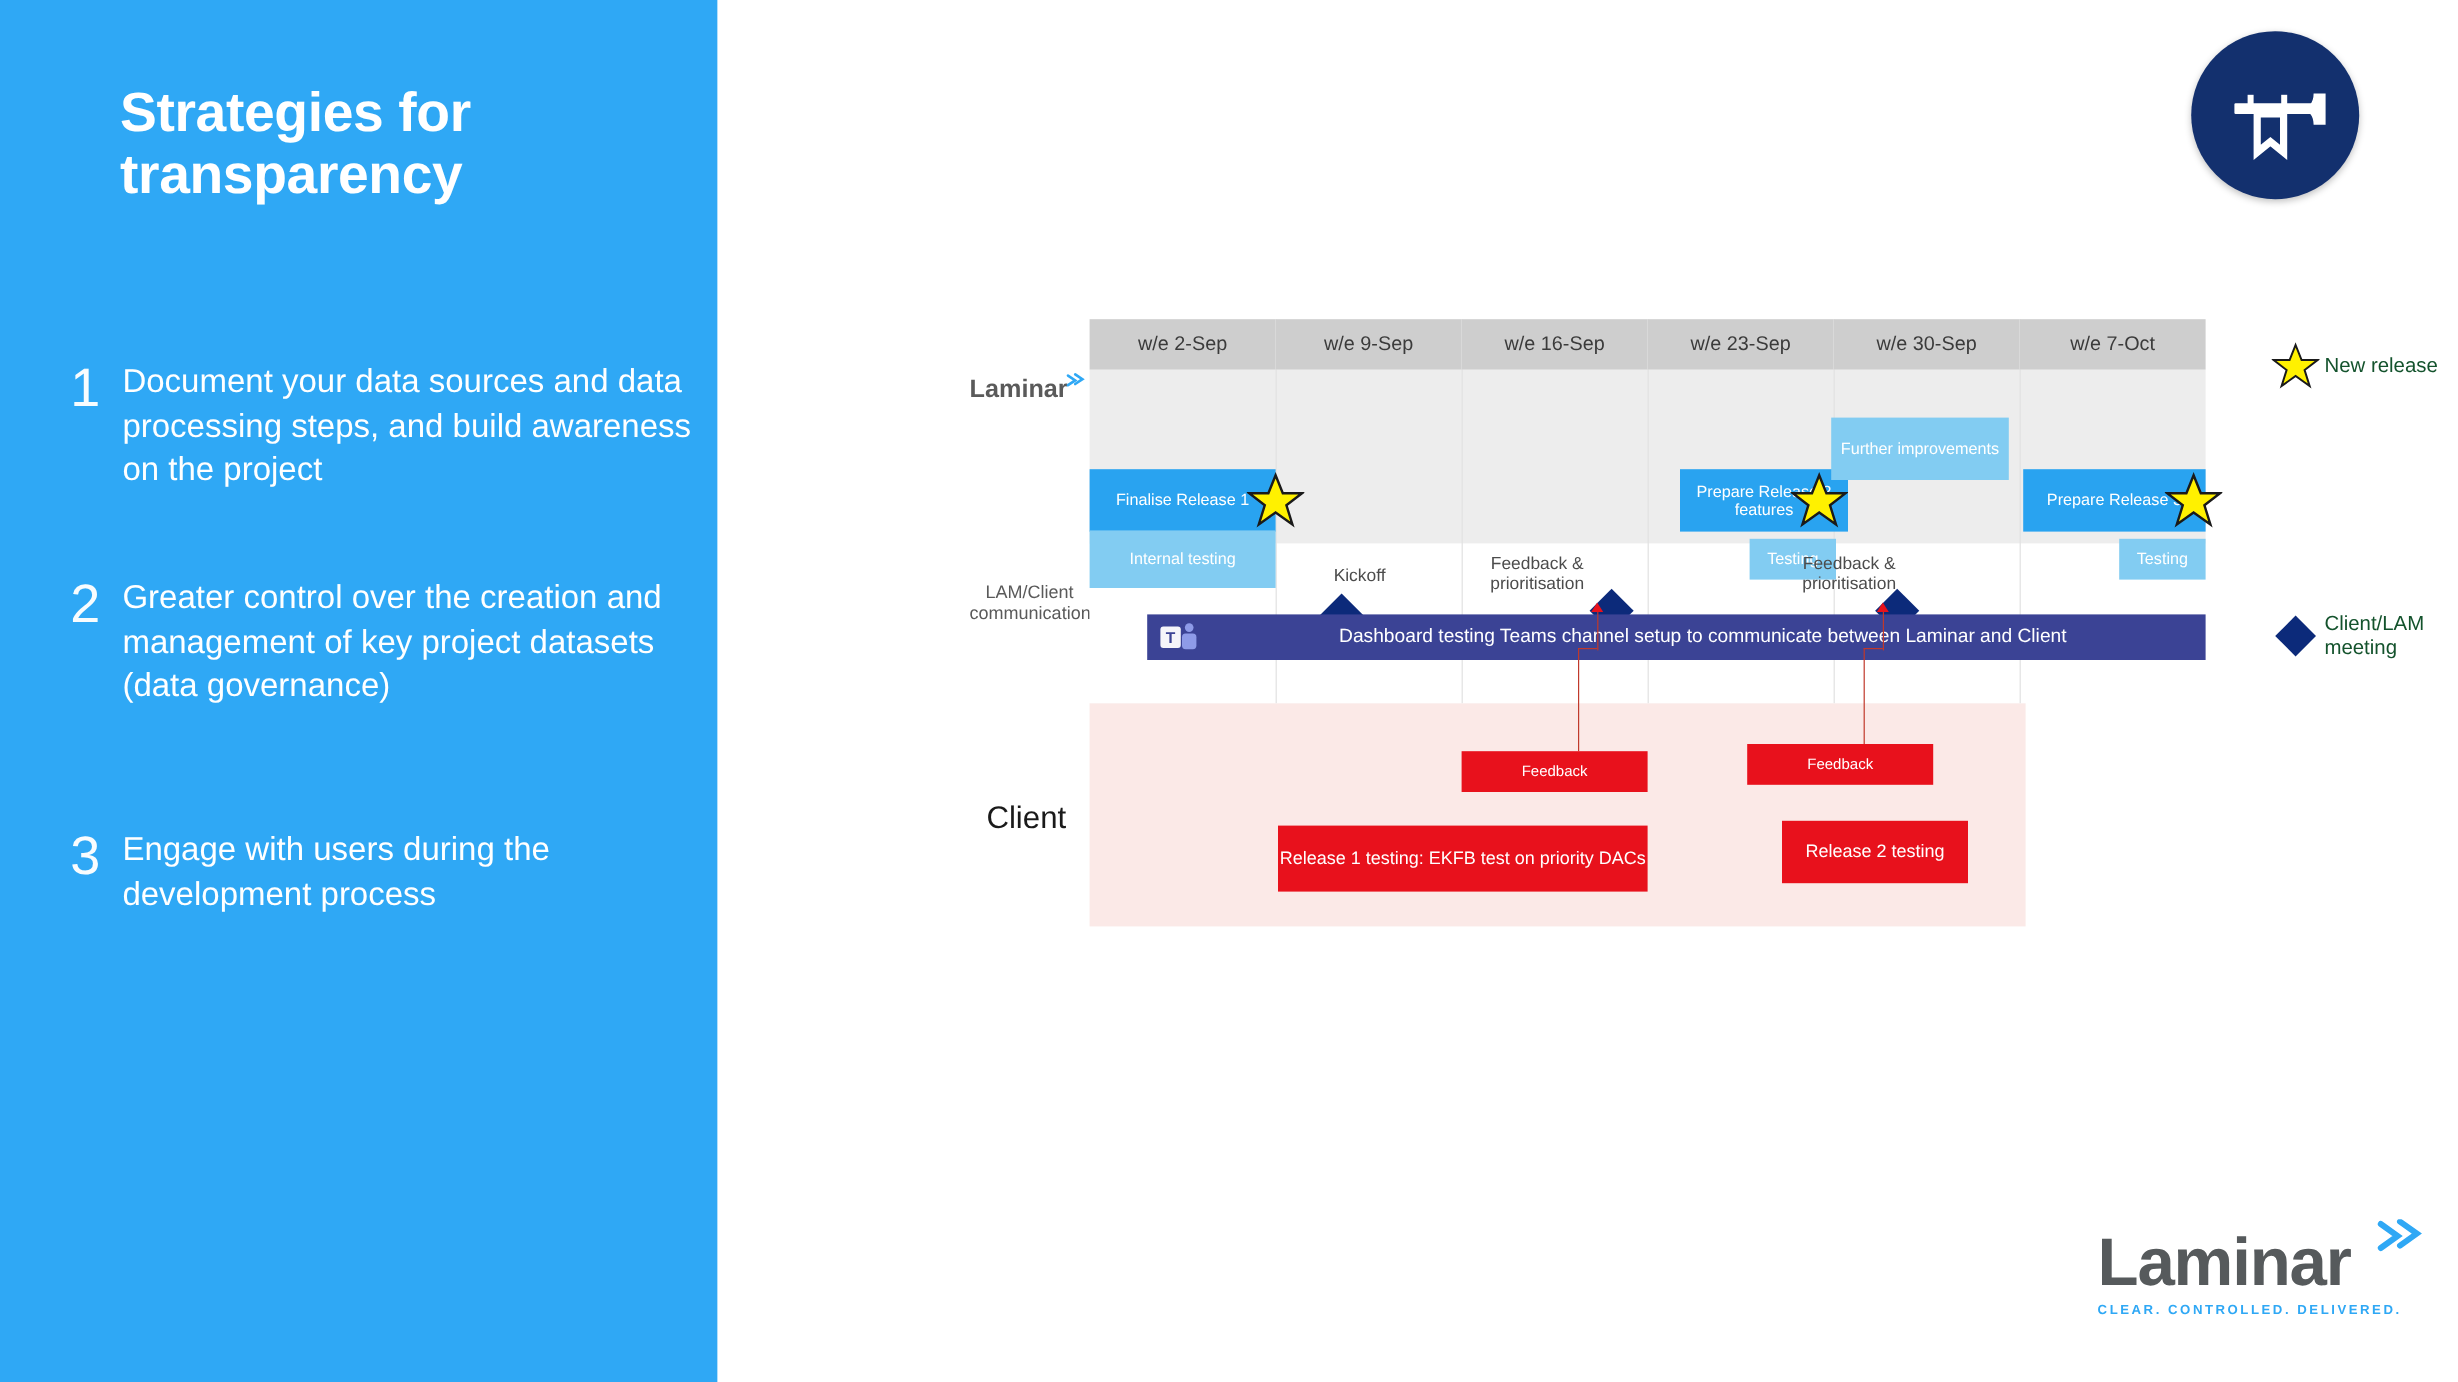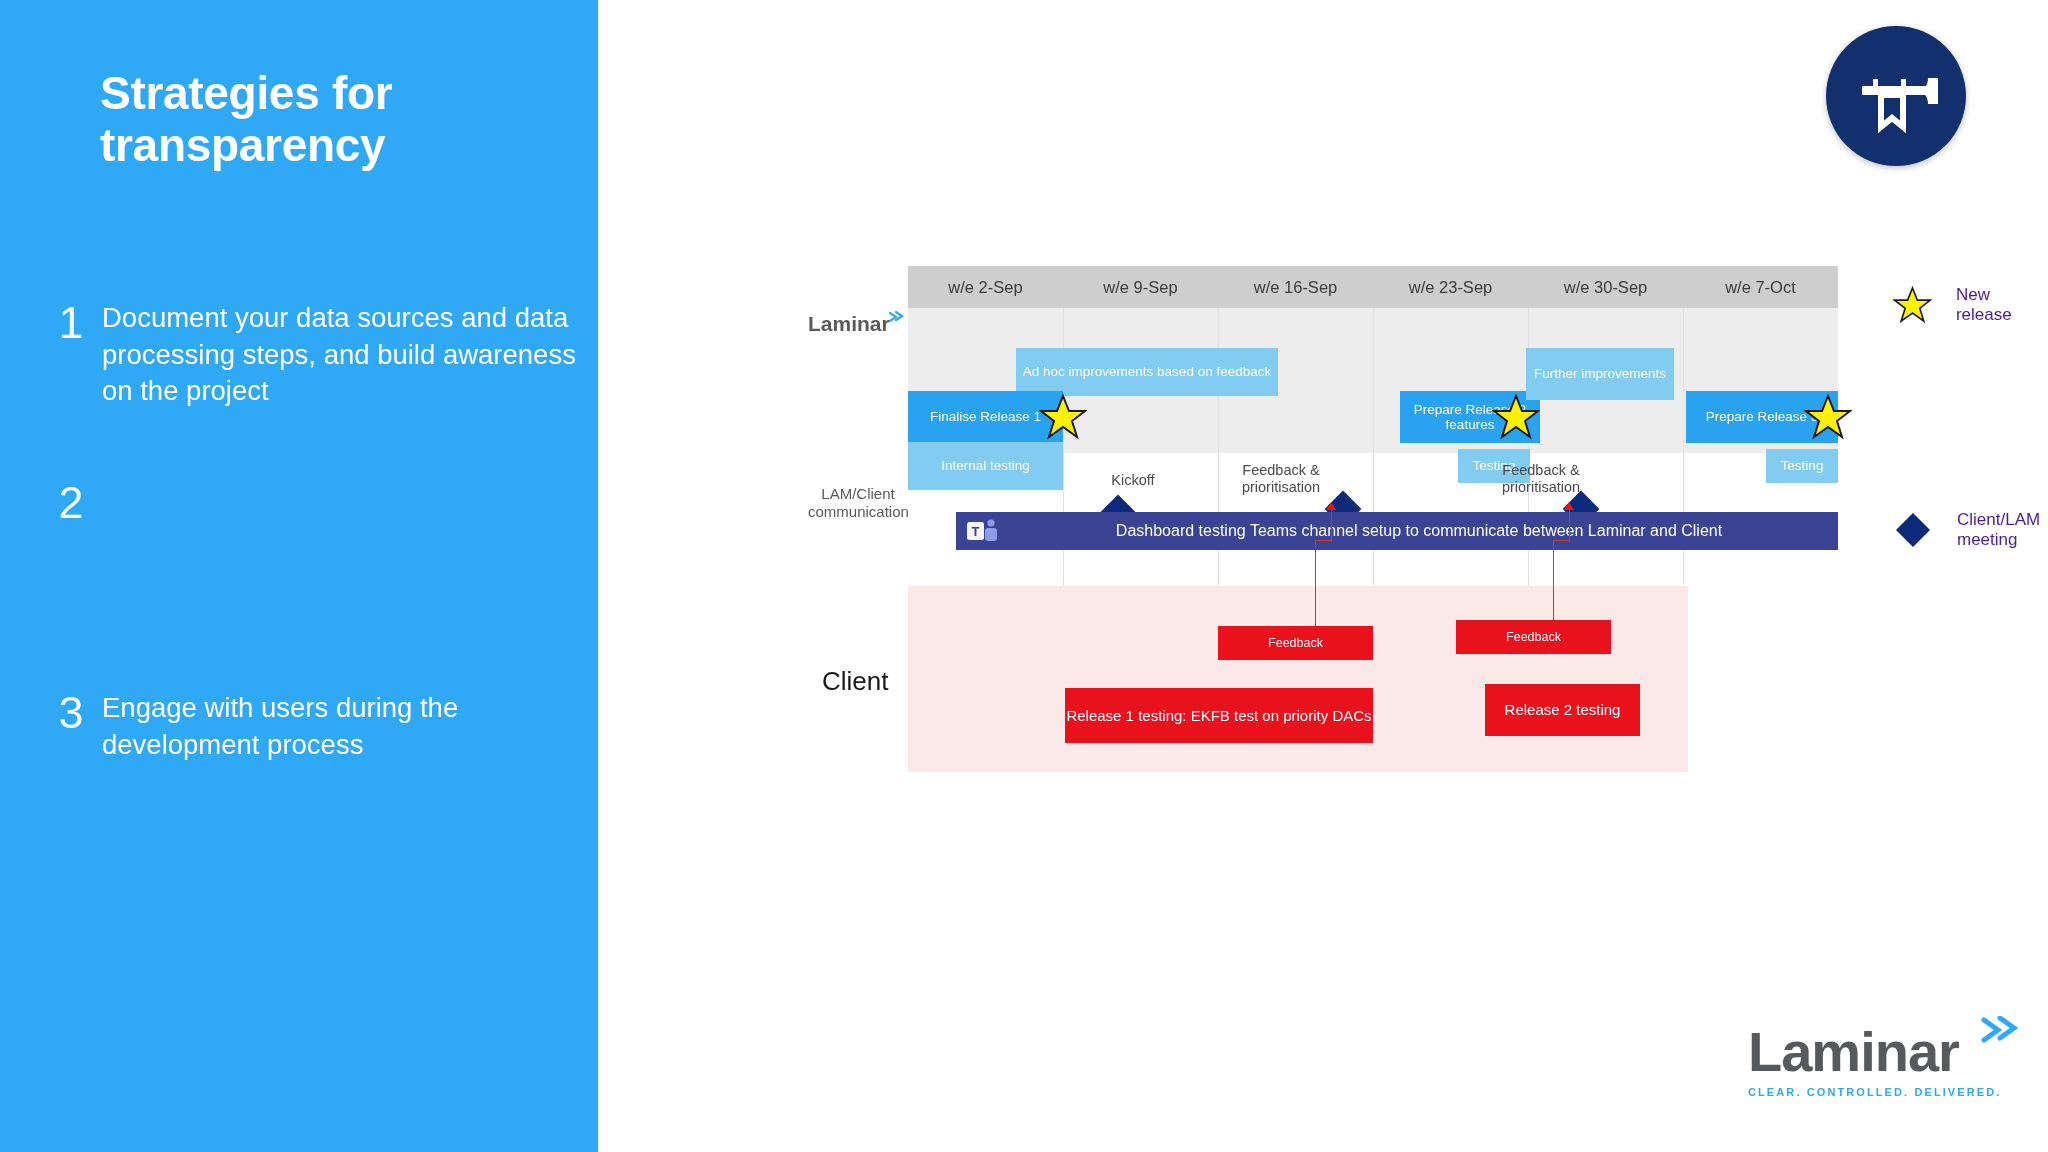--- a/index.html
+++ b/index.html
@@ -50,39 +50,40 @@
   .conn-v{position:absolute;width:1.4px;background:#C0392B;}
   .conn-h{position:absolute;height:1.4px;background:#C0392B;}
   .arrow-up{position:absolute;width:0;height:0;border-left:5px solid transparent;border-right:5px solid transparent;border-bottom:8px solid #E8111C;}
 
   
   .rowlabel{position:absolute;text-align:center;font-size:15px;color:#5A5A5A;line-height:1.2;}
   #lam-logo-small{position:absolute;left:808px;top:310px;width:98px;height:28px;}
 
   
   .legend-item{position:absolute;display:flex;align-items:center;}
-  .legend-text{margin-left:24px;font-size:17px;color:#4c1d95;line-height:1.2;}
+  .legend-text{margin-left:4px;font-size:17px;color:#14532d;line-height:1.2;}
 
   
   #brand-logo{position:absolute;left:1748px;top:1024px;width:268px;height:96px;}
   #brand-word{font-size:56px;color:#565A5C;letter-spacing:-1px;font-weight:bold;line-height:1;}
   #brand-tag{font-size:11px;color:#2FA8F5;letter-spacing:2.1px;font-weight:bold;margin-top:6px;}
 </style>
 </head>
 <body>
 
 <div id="left-panel">
   <div id="slide-title">Strategies for transparency</div>
 
   <div class="point" id="point-1">
     <div class="point-num">1</div>
     <div class="point-text">Document your data sources and data processing steps, and build awareness on the project</div>
   </div>
   <div class="point" id="point-2">
     <div class="point-num">2</div>
+    <div class="point-text">Greater control over the creation and management of key project datasets (data governance)</div>
   </div>
   <div class="point" id="point-3">
     <div class="point-num">3</div>
     <div class="point-text">Engage with users during the development process</div>
   </div>
 </div>
 
 <div id="right-panel"></div>
 
 <div id="herald-badge">
@@ -124,21 +125,20 @@
     <div class="colline" style="left:620px;"></div>
     <div class="colline" style="left:775px;"></div>
 
     <div class="hdr-cell" style="left:0px;width:155px;">w/e 2-Sep</div>
     <div class="hdr-cell" style="left:155px;width:155px;">w/e 9-Sep</div>
     <div class="hdr-cell" style="left:310px;width:155px;">w/e 16-Sep</div>
     <div class="hdr-cell" style="left:465px;width:155px;">w/e 23-Sep</div>
     <div class="hdr-cell" style="left:620px;width:155px;">w/e 30-Sep</div>
     <div class="hdr-cell" style="left:775px;width:155px;border-right:none;">w/e 7-Oct</div>
 
-    <div class="bar bar-light" style="left:108px;top:82px;width:262px;height:48px;">Ad hoc improvements based on feedback</div>
 
     <div class="bar bar-dark" style="left:0px;top:125px;width:155px;height:52px;">Finalise Release 1</div>
 
     <div class="bar bar-dark" style="left:492px;top:125px;width:140px;height:52px;">Prepare Release 2 features</div>
 
     <div class="bar bar-light" style="left:618px;top:82px;width:148px;height:52px;">Further improvements</div>
 
     <div class="bar bar-dark" style="left:778px;top:125px;width:152px;height:52px;">Prepare Release 3</div>
 
     <div class="bar bar-light" style="left:0px;top:176px;width:155px;height:48px;">Internal testing</div>

